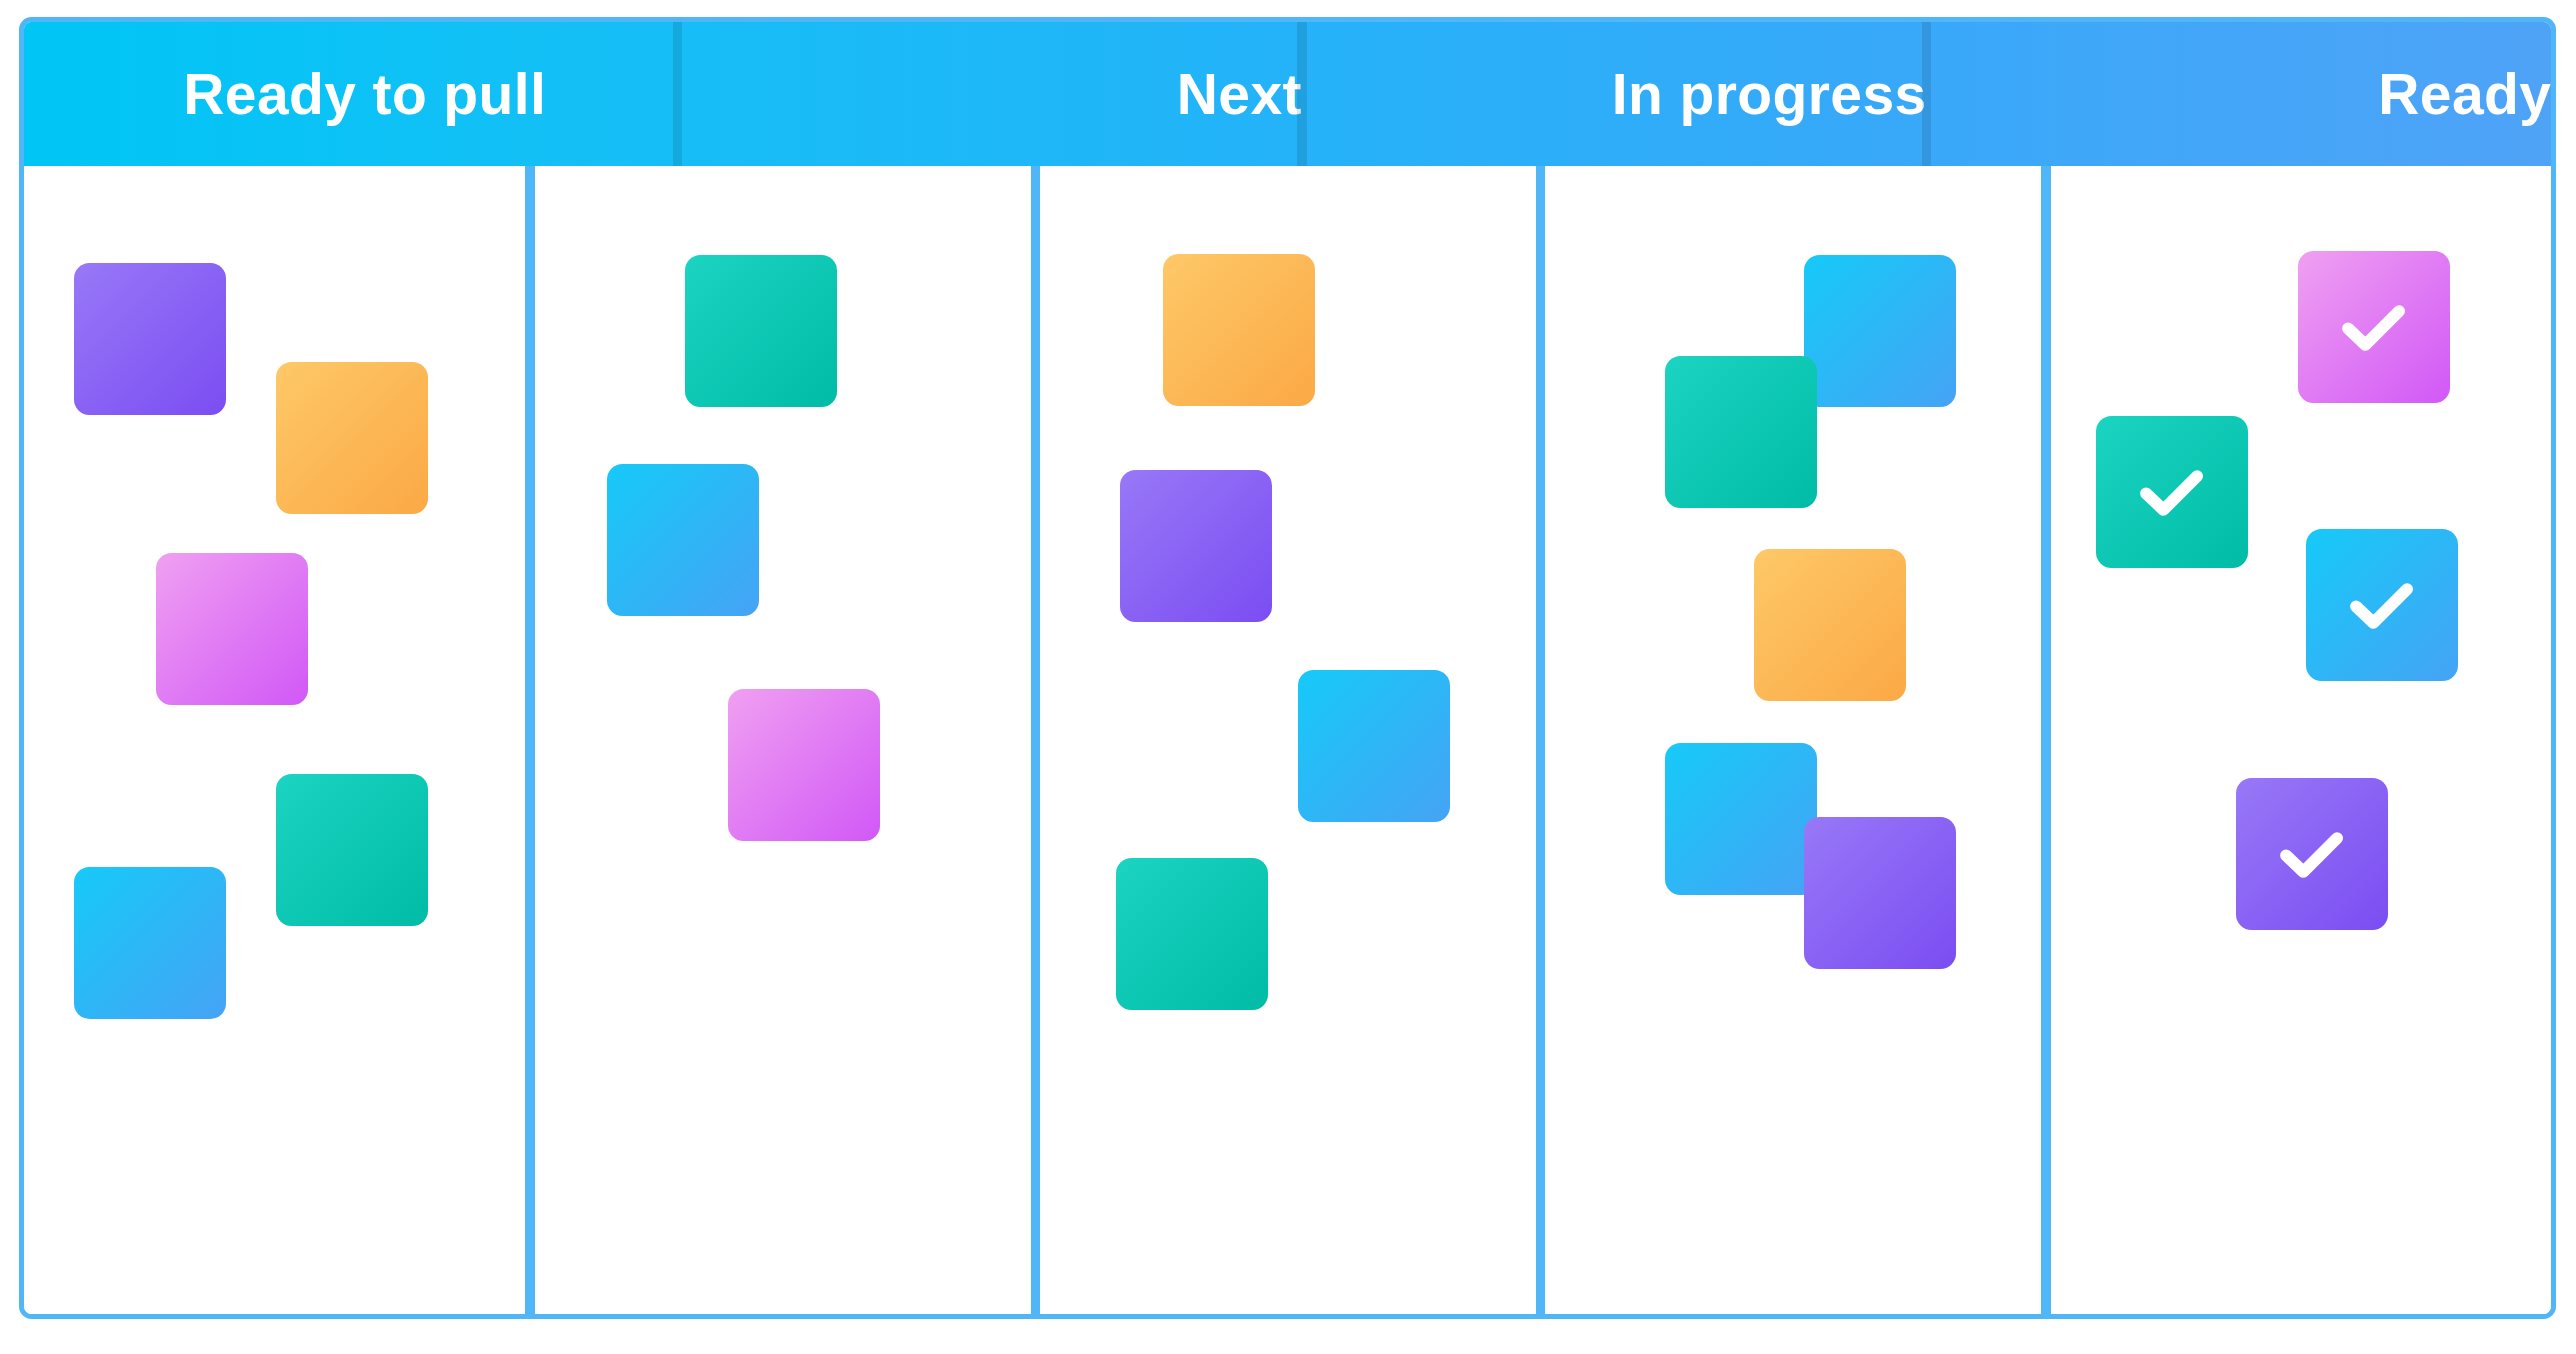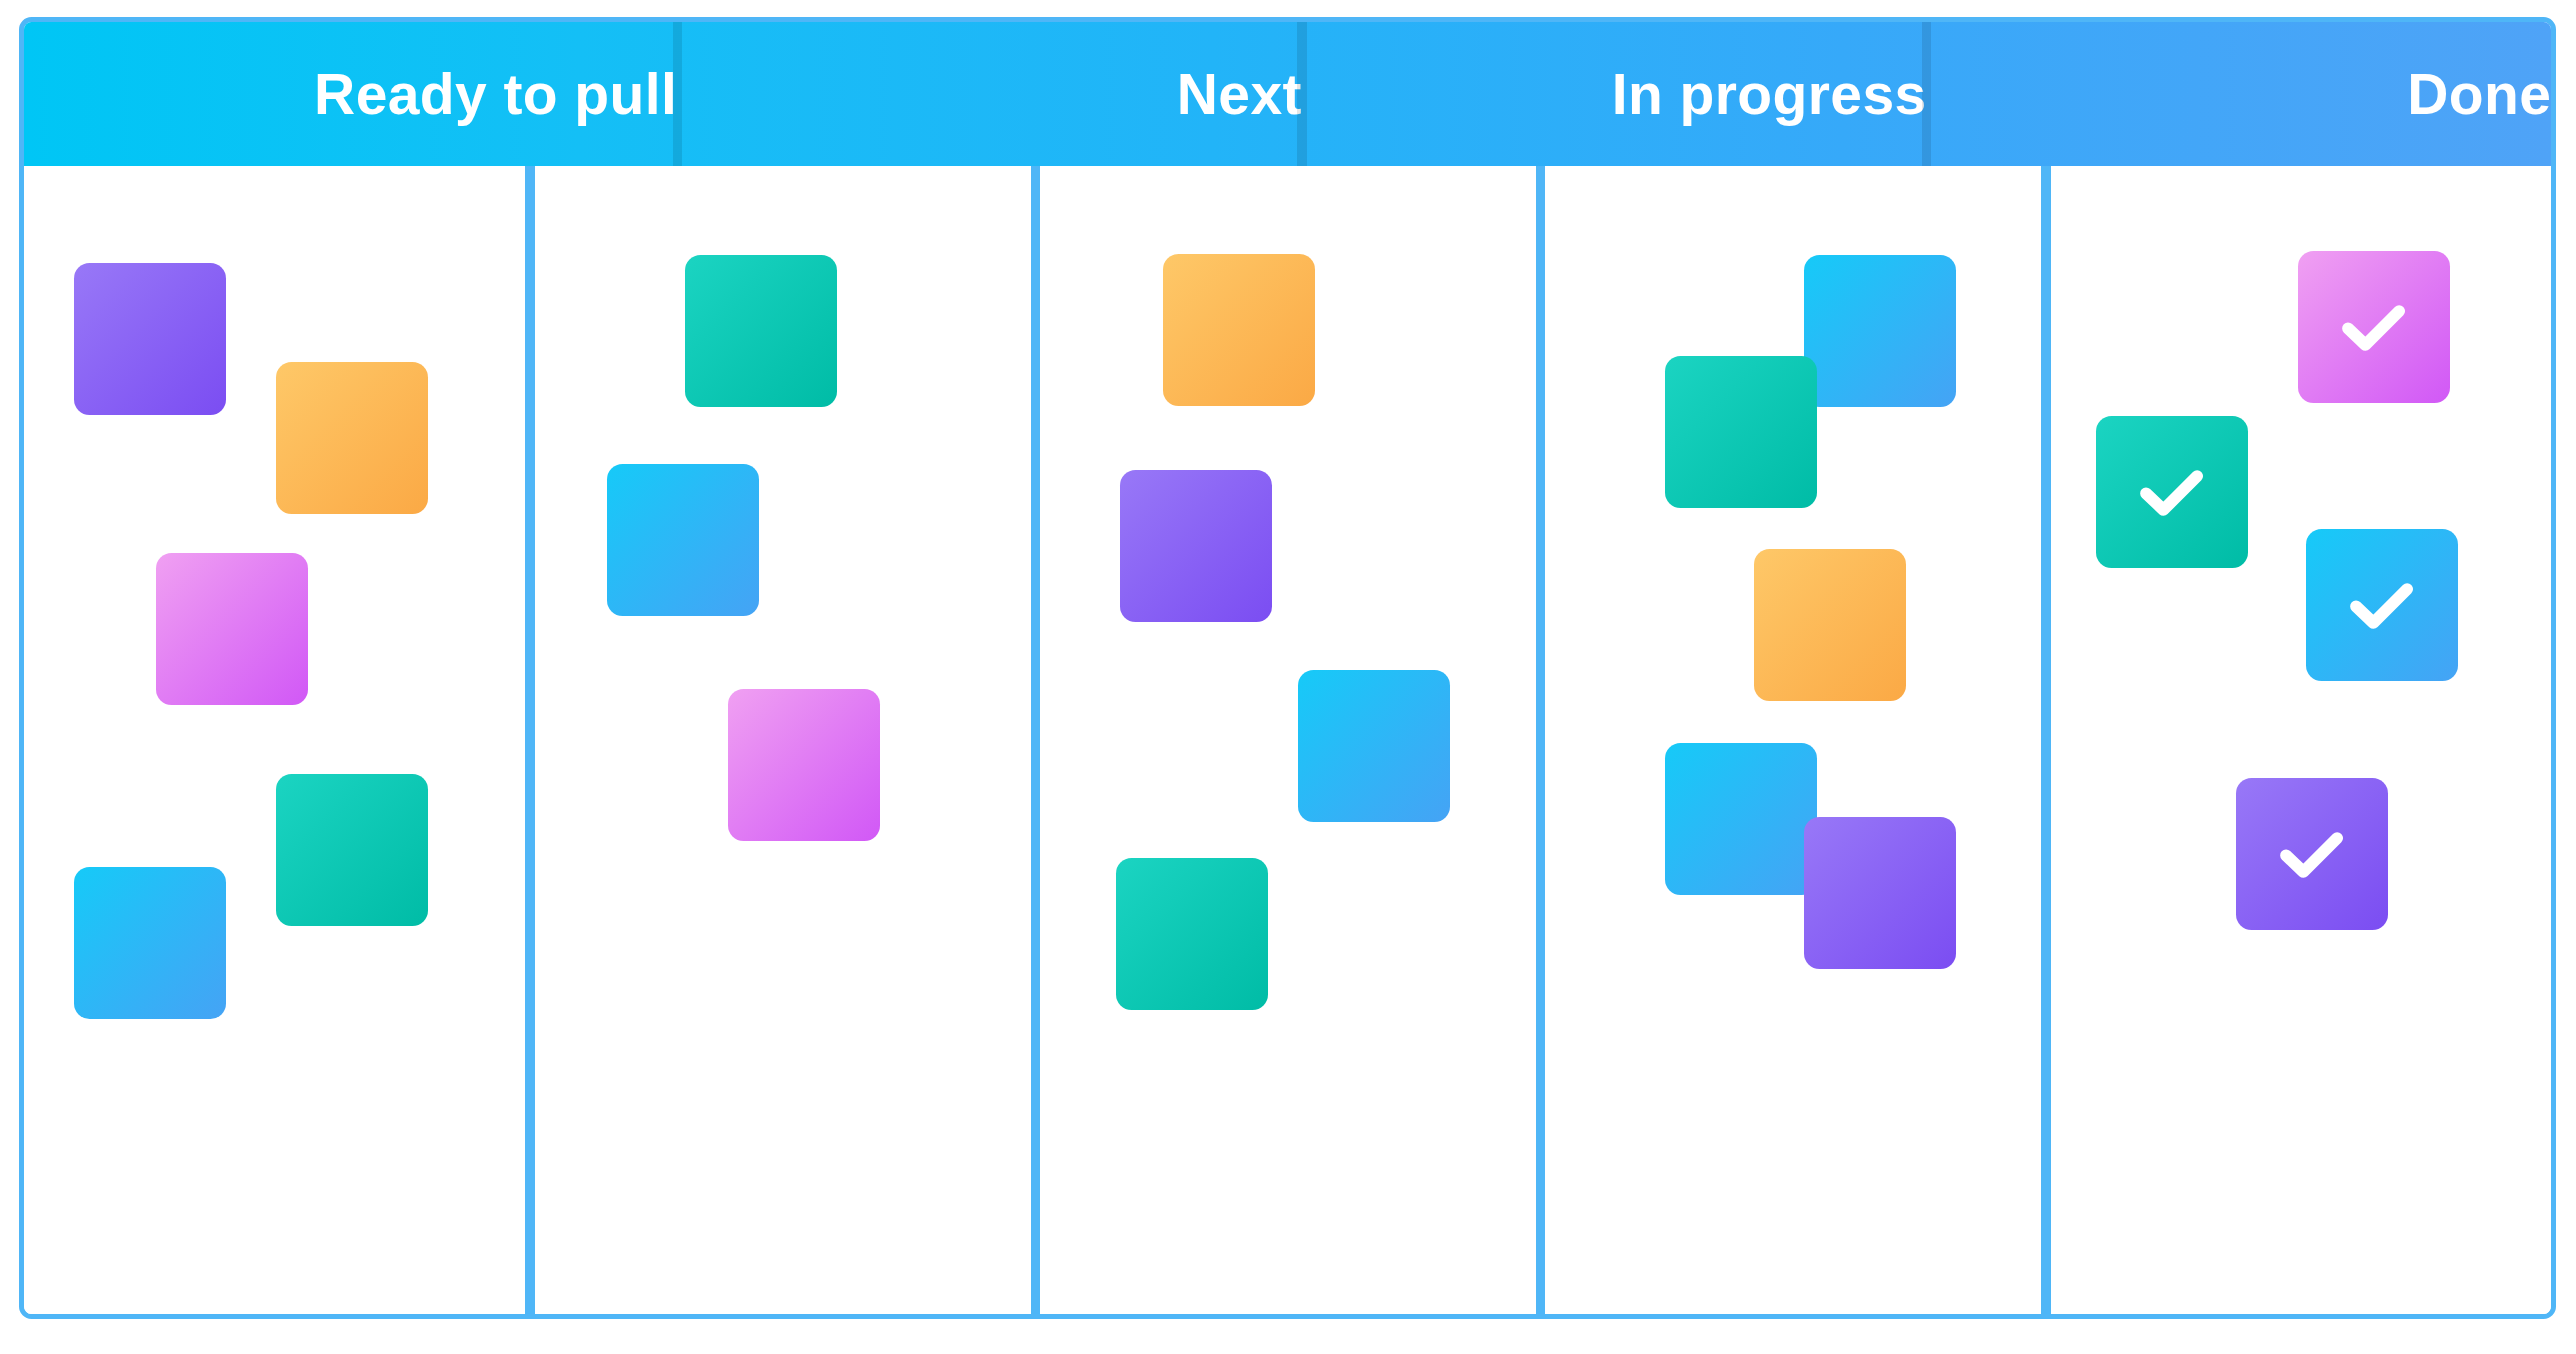--- a/index.html
+++ b/index.html
@@ -34,21 +34,21 @@
     display:flex;
     align-items:center;
     justify-content:flex-end;
     position:relative;
     color:#ffffff;
     font-size:57px;
     font-weight:bold;
     letter-spacing:0.4px;
     white-space:nowrap;
   }
-  .col-header.first { justify-content:flex-end; padding-left:28px; }
+  .col-header.first { justify-content:center; padding-left:28px; }
   .col-header + .col-header::before {
     content:"";
     position:absolute;
     left:-4.6px; top:0; bottom:0;
     width:9.3px;
     background:rgba(0,0,0,0.10);
   }
 
   
   #body-row {
@@ -100,21 +100,21 @@
       <div class="col-header first">
         <span>Ready to pull</span>
       </div>
       <div class="col-header">
         <span>Next</span>
       </div>
       <div class="col-header">
         <span>In progress</span>
       </div>
       <div class="col-header">
-        <span>Done</span>
+        <span>Ready</span>
       </div>
     </div>
 
   <div id="body-row">
       <div class="col-body">
         <div class="card c-purple" style="left: 50px; top: 97px; width: 152px; height: 152px;"></div>
         <div class="card c-orange" style="left: 252px; top: 196px; width: 152px; height: 152px;"></div>
         <div class="card c-pink" style="left: 132px; top: 387px; width: 152px; height: 152px;"></div>
         <div class="card c-teal" style="left: 252px; top: 608px; width: 152px; height: 152px;"></div>
         <div class="card c-blue" style="left: 50px; top: 701px; width: 152px; height: 152px;"></div>

